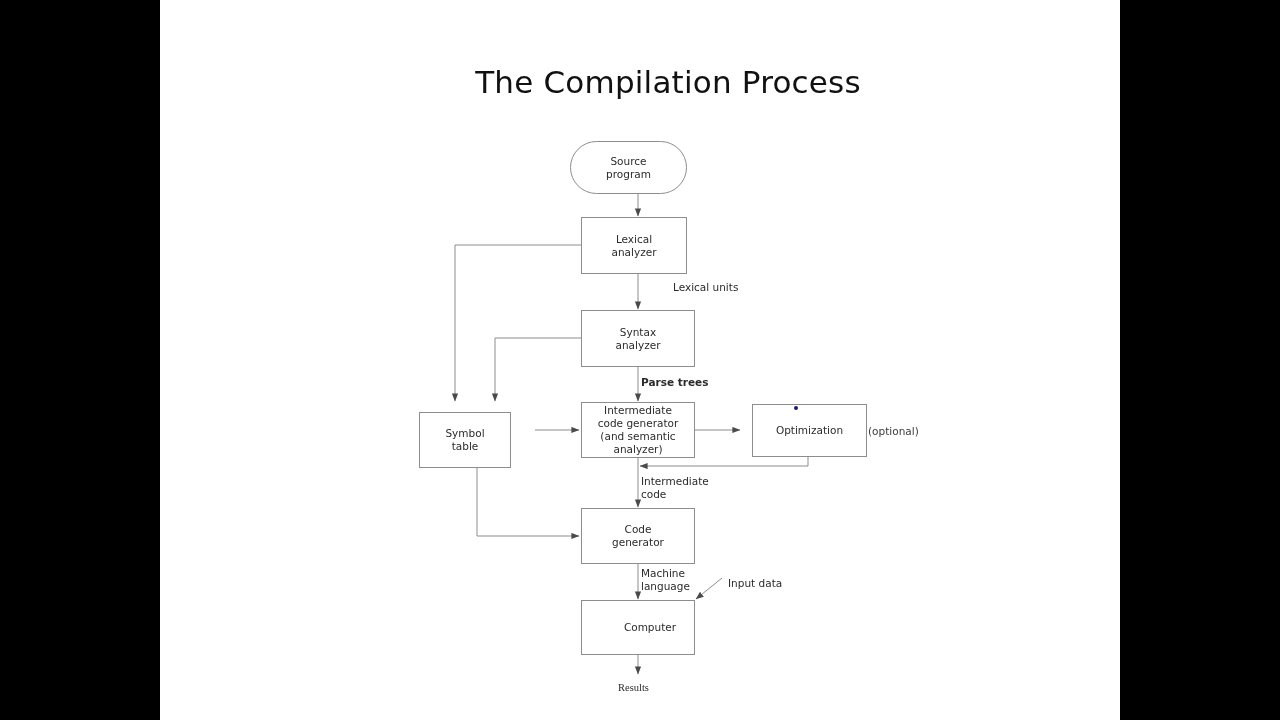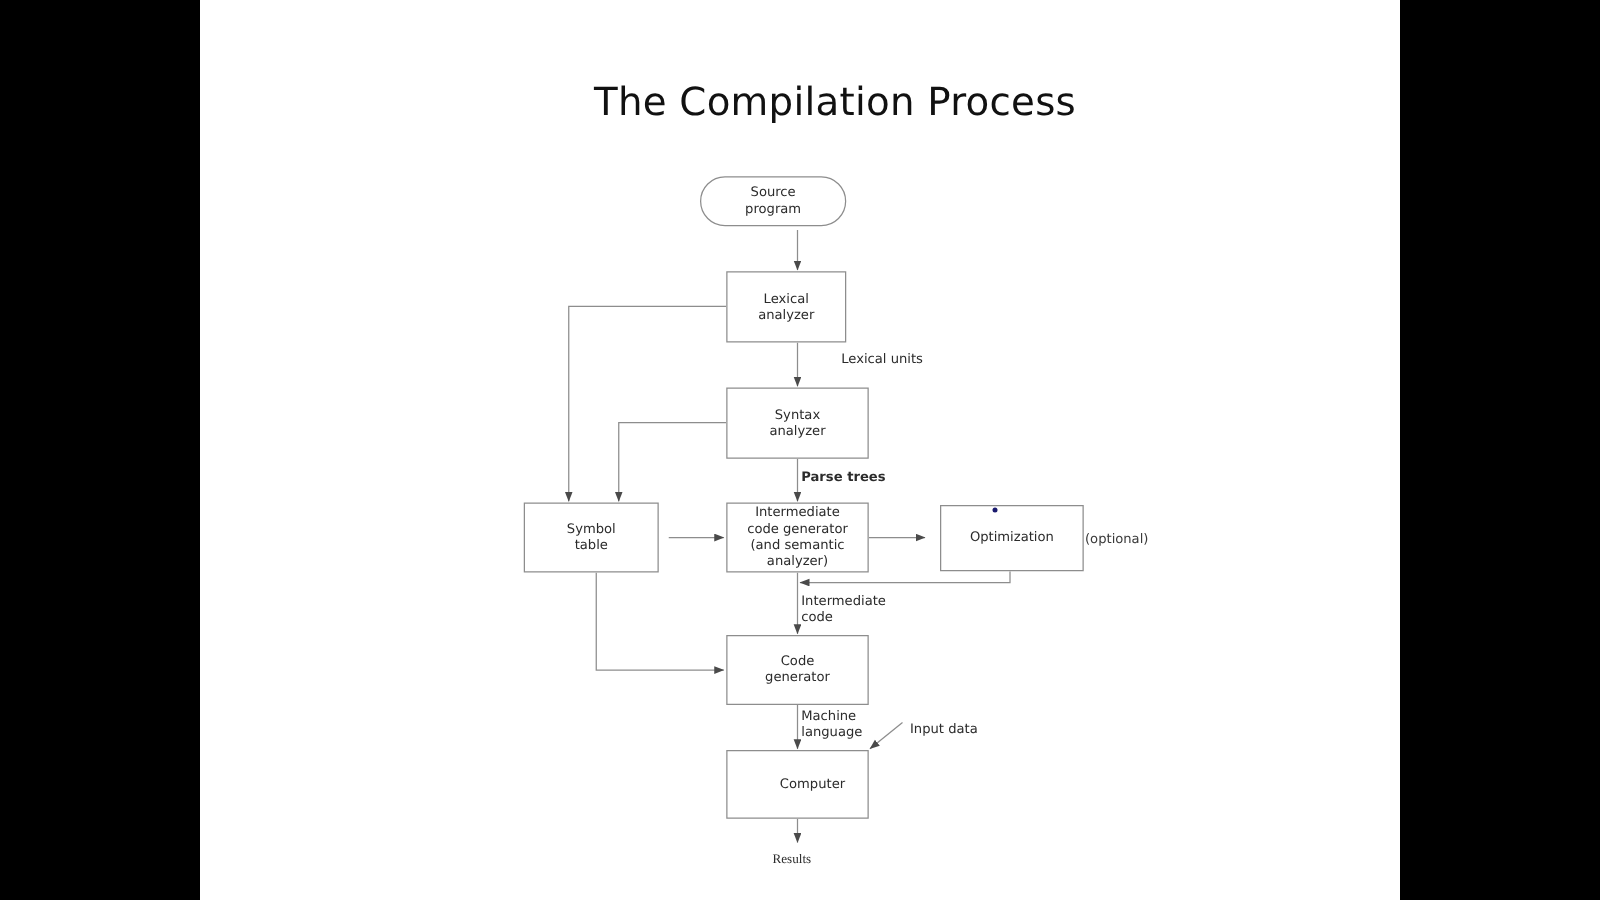--- a/index.html
+++ b/index.html
@@ -152,30 +152,30 @@
           <path d="M317,458 L317,536 L419,536"></path>
 
           <path d="M478,564 L478,599"></path>
 
           <path d="M562,578 L536,599"></path>
 
           <path d="M478,655 L478,674"></path>
         </g>
       </svg>
 
-      <div class="node terminal" style="left:400px; top:141px; width:117px; height:40px;">Source
+      <div class="node terminal" style="left:410px; top:141px; width:117px; height:53px;">Source
 program</div>
 
-      <div class="node" style="left:421px; top:217px; width:96px; height:57px;">Lexical
+      <div class="node" style="left:421px; top:217px; width:106px; height:57px;">Lexical
 analyzer</div>
 
       <div class="node" style="left:421px; top:310px; width:114px; height:57px;">Syntax
 analyzer</div>
 
-      <div class="node" style="left:259px; top:402px; width:108px; height:56px;">Symbol
+      <div class="node" style="left:259px; top:412px; width:92px; height:56px;">Symbol
 table</div>
 
       <div class="node" style="left:421px; top:402px; width:114px; height:56px;">Intermediate
 code generator
 (and semantic
 analyzer)</div>
 
       <div class="node" style="left:592px; top:404px; width:115px; height:53px;">Optimization</div>
 
       <div class="node" style="left:421px; top:508px; width:114px; height:56px;">Code

